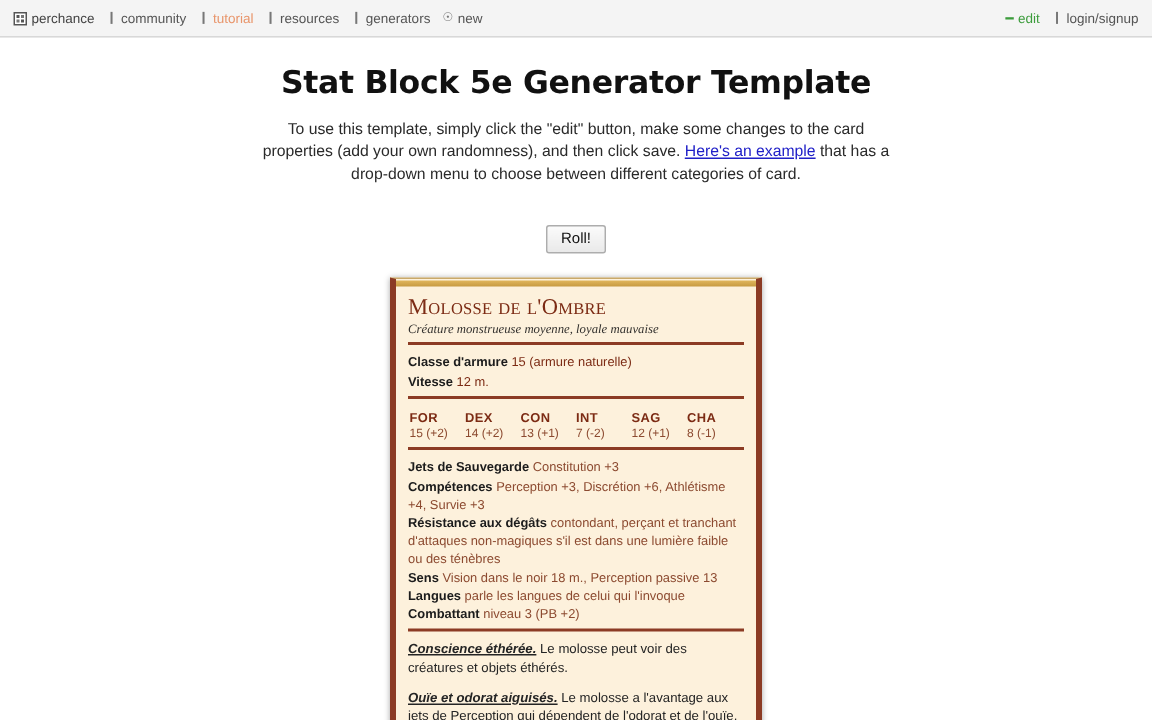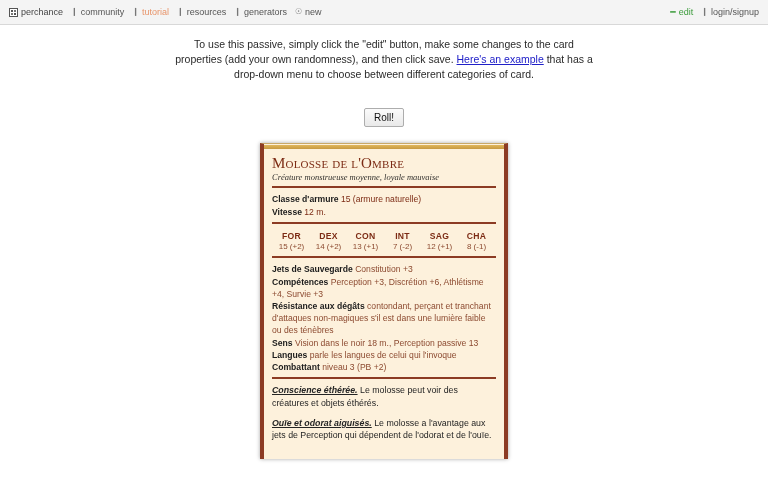--- a/index.html
+++ b/index.html
@@ -150,21 +150,20 @@
   }
   .attr-line b {
     color: #1c1c1c;
     font-weight: bold;
   }
 
   
   .abilities {
     display: flex;
     justify-content: space-between;
-    text-align: center;
     padding: 2px 1px 1px 1px;
   }
   .ab-col { flex: 1; }
   .ab-name {
     font-size: 8.6px;
     font-weight: bold;
     color: #7c2b14;
     letter-spacing: 0.3px;
   }
   .ab-val {
@@ -239,23 +238,24 @@
     </a>
     <a class="nav-item">
       <span class="ic">❙</span>
       <span>login/signup</span>
     </a>
   </div>
 </div>
 
 <div class="page">
 
+  <h1 class="page-title">Stat Block 5e Generator Template</h1>
 
   <p class="intro">
-    <span>To use this passive, simply click the "edit" button, make some changes to the card properties (add your own randomness), and then click save. </span><a>Here's an example</a><span> that has a drop-down menu to choose between different categories of card.</span>
+    <span>To use this template, simply click the "edit" button, make some changes to the card properties (add your own randomness), and then click save. </span><a>Here's an example</a><span> that has a drop-down menu to choose between different categories of card.</span>
   </p>
 
   <div class="roll-wrap">
     <button class="roll-btn">Roll!</button>
   </div>
 
   <div class="card-wrap">
     <div class="stat-card">
       <div class="gold-bar"></div>
       <div class="card-inner">

